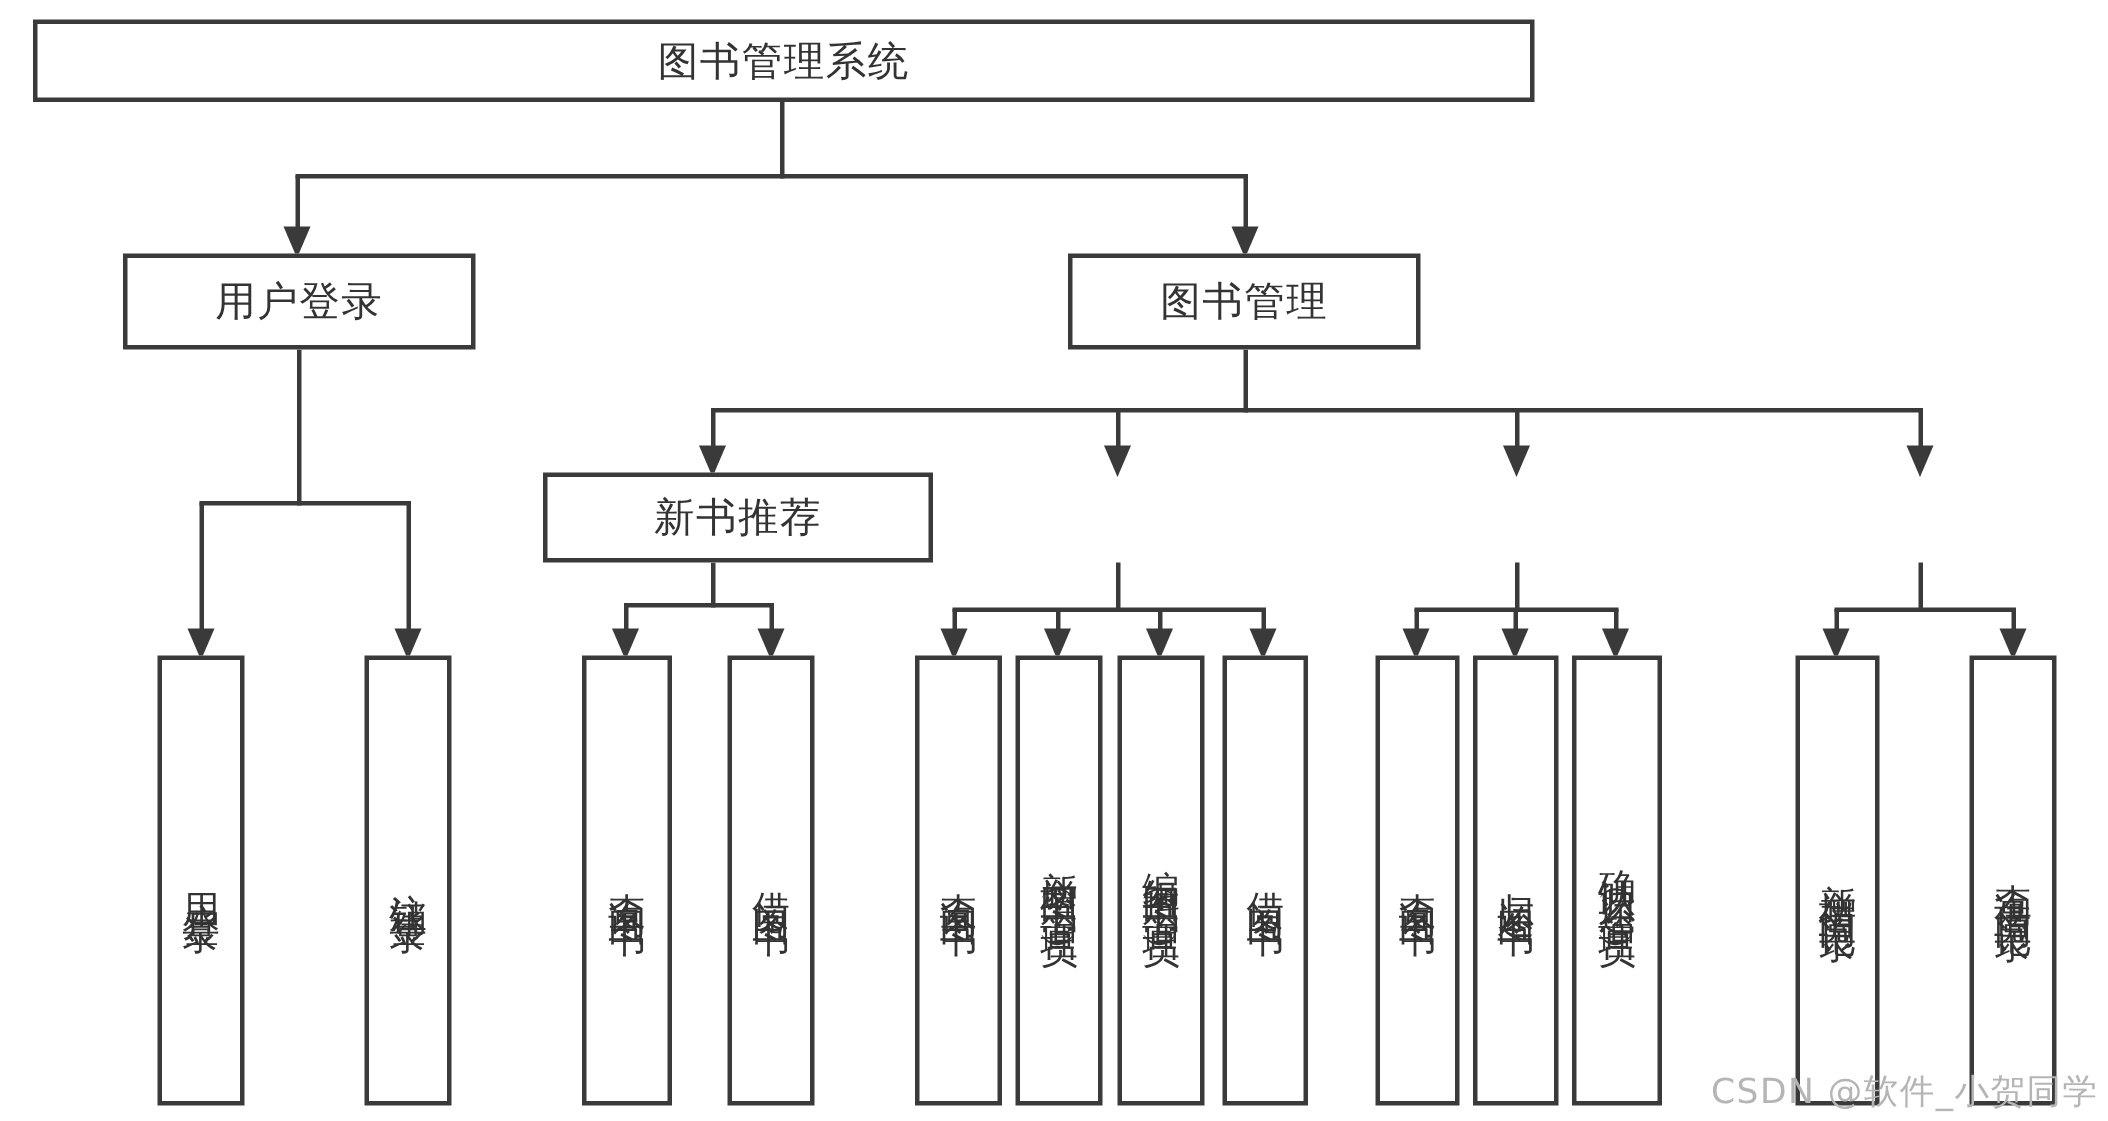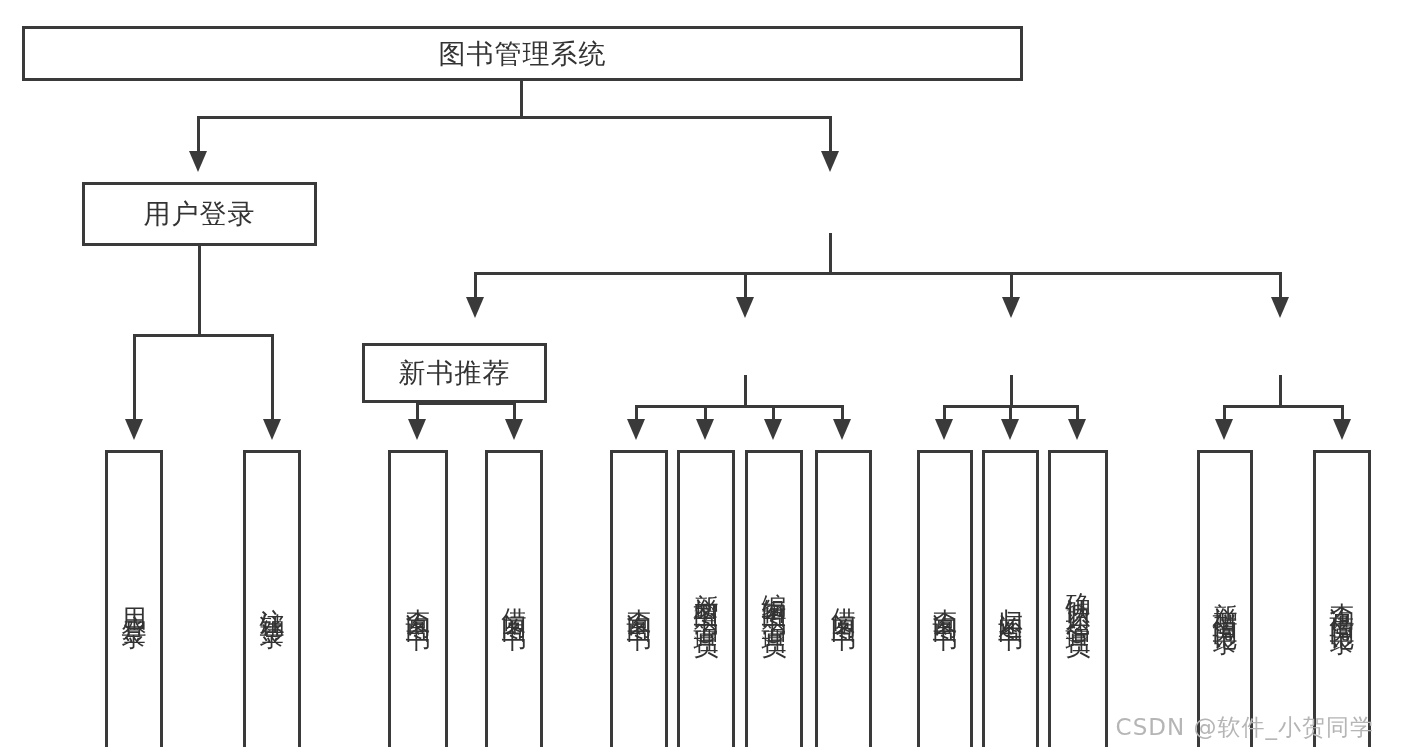--- a/index.html
+++ b/index.html
@@ -23,41 +23,40 @@
     border: 3px solid var(--line);
     background: var(--background);
     color: var(--text);
     display: flex;
     align-items: center;
     justify-content: center;
     font-size: 27px;
     letter-spacing: 1px;
     z-index: 2;
     text-align: center;
-    margin-top: 13px;
   }
   .leaf {
     writing-mode: vertical-rl;
     text-orientation: mixed;
     font-size: 25px;
     letter-spacing: 6px;
     line-height: 1;
   }
   .connector { position: absolute; background: var(--line); z-index: 1; }
   .arrowhead {
     position: absolute;
     width: 0; height: 0;
     border-left: 9px solid transparent;
     border-right: 9px solid transparent;
     border-top: 21px solid var(--line);
     z-index: 1;
   }
   .watermark {
     position: absolute;
-    right: 31px;
+    right: 6px;
     bottom: 4px;
     font-size: 23px;
     color: var(--watermark);
     z-index: 6;
     white-space: nowrap;
     letter-spacing: 1px;
   }
 </style>
 </head>
 <body>
@@ -115,22 +114,23 @@
       <div class="connector" style="left: 1222.5px; top: 404.5px; width: 121px; height: 3px;"></div>
       <div class="connector" style="left: 1222.5px; top: 406px; width: 3px; height: 14px;"></div>
       <div class="arrowhead" style="left: 1215px; top: 419px;"></div>
       <div class="connector" style="left: 1340.5px; top: 406px; width: 3px; height: 14px;"></div>
       <div class="arrowhead" style="left: 1333px; top: 419px;"></div>
     </div>
 
   <div class="node" style="left:22px;top:13px;width:1001px;height:55px">图书管理系统</div>
 
   <div class="node" style="left:82px;top:169px;width:235px;height:64px">用户登录</div>
+  <div class="node" style="left:712px;top:169px;width:235px;height:64px">图书管理</div>
 
-  <div class="node" style="left:362px;top:330px;width:185px;height:60px">新书推荐</div>
+  <div class="node" style="left:362px;top:315px;width:260px;height:60px">新书推荐</div>
 
   <div class="node leaf" style="left:105px;top:437px;width:58px;height:300px">用户登录</div>
   <div class="node leaf" style="left:243px;top:437px;width:58px;height:300px">注销登录</div>
 
   <div class="node leaf" style="left:388px;top:437px;width:60px;height:300px">查询图书</div>
   <div class="node leaf" style="left:485px;top:437px;width:58px;height:300px">借阅图书</div>
 
   <div class="node leaf" style="left:610px;top:437px;width:58px;height:300px">查询图书</div>
   <div class="node leaf" style="left:677px;top:437px;width:58px;height:300px">新增图书（管理员）</div>
   <div class="node leaf" style="left:745px;top:437px;width:58px;height:300px">编辑图书（管理员）</div>

